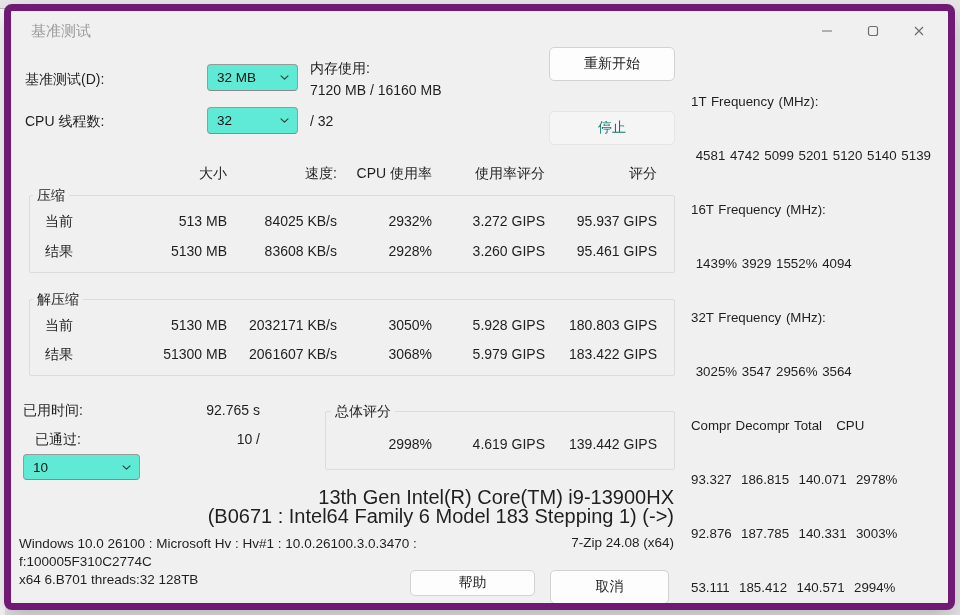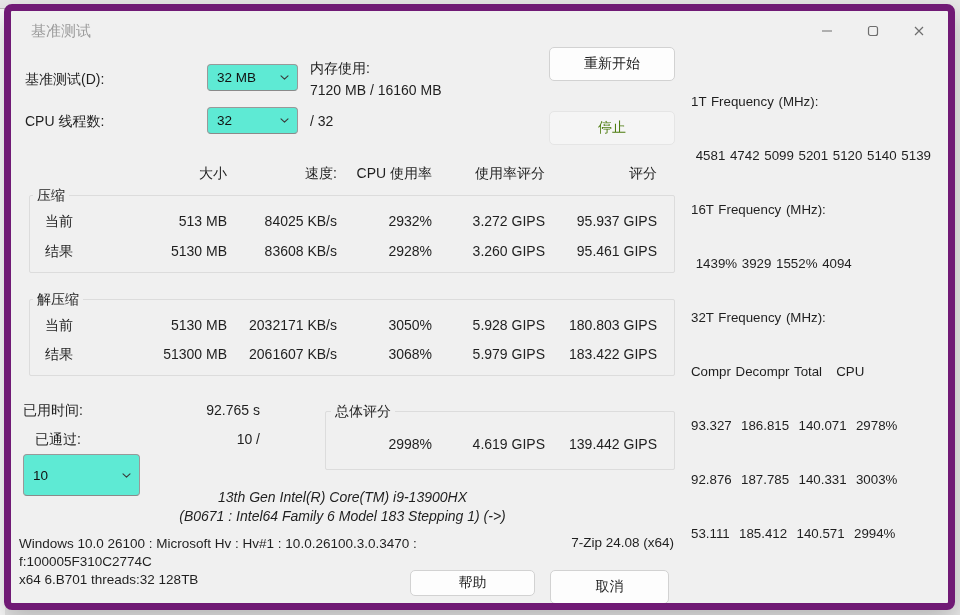--- a/index.html
+++ b/index.html
@@ -29,38 +29,38 @@
     background:#5eead4;border:1px solid #999999;border-bottom-color:#8a8a8a;
     border-radius:4px;box-sizing:border-box;height:27px;
     display:flex;align-items:center;justify-content:space-between;
     padding:0 7px 0 9px;font-size:13.5px;color:#111;
   }
   .btn{
     background:#fdfdfd;border:1px solid #d2d2d2;border-radius:5px;
     box-sizing:border-box;display:flex;align-items:center;justify-content:center;
     font-size:14px;color:#1f1f1f;cursor:default;
   }
-  .btn.disabled{background:#f5f5f5;border-color:#e5e5e5;color:#4d7c0f;}
+  .btn.disabled{background:#f5f5f5;border-color:#e5e5e5;color:#0f766e;}
   .freq{
     left:680px;top:46px;width:268px;
     font-size:13.3px;line-height:18px;color:#1f1f1f;
     white-space:pre;word-spacing:1px;
   }
   .trow{left:0;width:680px;height:18px;font-size:14px;}
   .cell{position:absolute;top:0;white-space:nowrap;}
   .cl{left:34px;}
   .c1{left:104px;width:112px;text-align:right;}
   .c2{left:218px;width:108px;text-align:right;}
   .c3{left:328px;width:93px;text-align:right;}
   .c4{left:423px;width:111px;text-align:right;}
   .c5{left:536px;width:110px;text-align:right;}
   .sv{left:104px;width:145px;text-align:right;}
   .group{border:1px solid #dcdcdc;border-radius:2px;box-sizing:border-box;}
   .group-label{position:absolute;font-size:14px;background:#f0f0f0;padding:0 4px;white-space:nowrap;}
-  .right-align-block{left:0;width:663px;text-align:center;font-size:14px;line-height:19px;font-style:italic;}
+  .right-align-block{left:0;width:663px;text-align:right;font-size:20px;line-height:19px;}
   .footer-text{left:8px;font-size:13.5px;line-height:18px;white-space:nowrap;}
   svg{display:block;}
 </style>
 </head>
 <body>
 
 <div class="behind-window"></div>
 
 <div class="dialog">
 
@@ -114,20 +114,21 @@
 
   <div class="abs btn" style="left:538px;top:36px;width:126px;height:34px;">重新开始</div>
   <div class="abs btn disabled" style="left:538px;top:100px;width:126px;height:34px;">停止</div>
 
   <div class="abs freq">
     <div>1T Frequency (MHz):</div>
     <div> 4581 4742 5099 5201 5120 5140 5139</div>
     <div>16T Frequency (MHz):</div>
     <div> 1439% 3929 1552% 4094</div>
     <div>32T Frequency (MHz):</div>
+    <div> 3025% 3547 2956% 3564</div>
     <div>Compr Decompr Total   CPU</div>
     <div>93.327  186.815  140.071  2978%</div>
     <div>92.876  187.785  140.331  3003%</div>
     <div>53.111  185.412  140.571  2994%</div>
     
     
     
     
     
     
@@ -183,21 +184,21 @@
   </div>
 
   <div class="abs trow" style="top:391px;">
     <span class="cell" style="left:12px;">已用时间:</span>
     <span class="cell sv">92.765 s</span>
   </div>
   <div class="abs trow" style="top:420px;">
     <span class="cell" style="left:24px;">已通过:</span>
     <span class="cell sv">10 /</span>
   </div>
-  <div class="abs combo" style="left:12px;top:443px;width:117px;height:42px;">
+  <div class="abs combo" style="left:12px;top:443px;width:117px;height:26px;">
     <span>10</span>
     <span>
       <svg width="11" height="11" viewBox="0 0 11 11">
           <path d="M2 3.8 L5.5 7.2 L9 3.8" fill="none" stroke="#3a3a3a" stroke-width="1.1" stroke-linecap="round" stroke-linejoin="round"></path>
         </svg>
     </span>
   </div>
 
   <div class="abs group" style="left:314px;top:400px;width:350px;height:59px;"></div>
   <div class="group-label" style="left:320px;top:392px;">总体评分</div>

